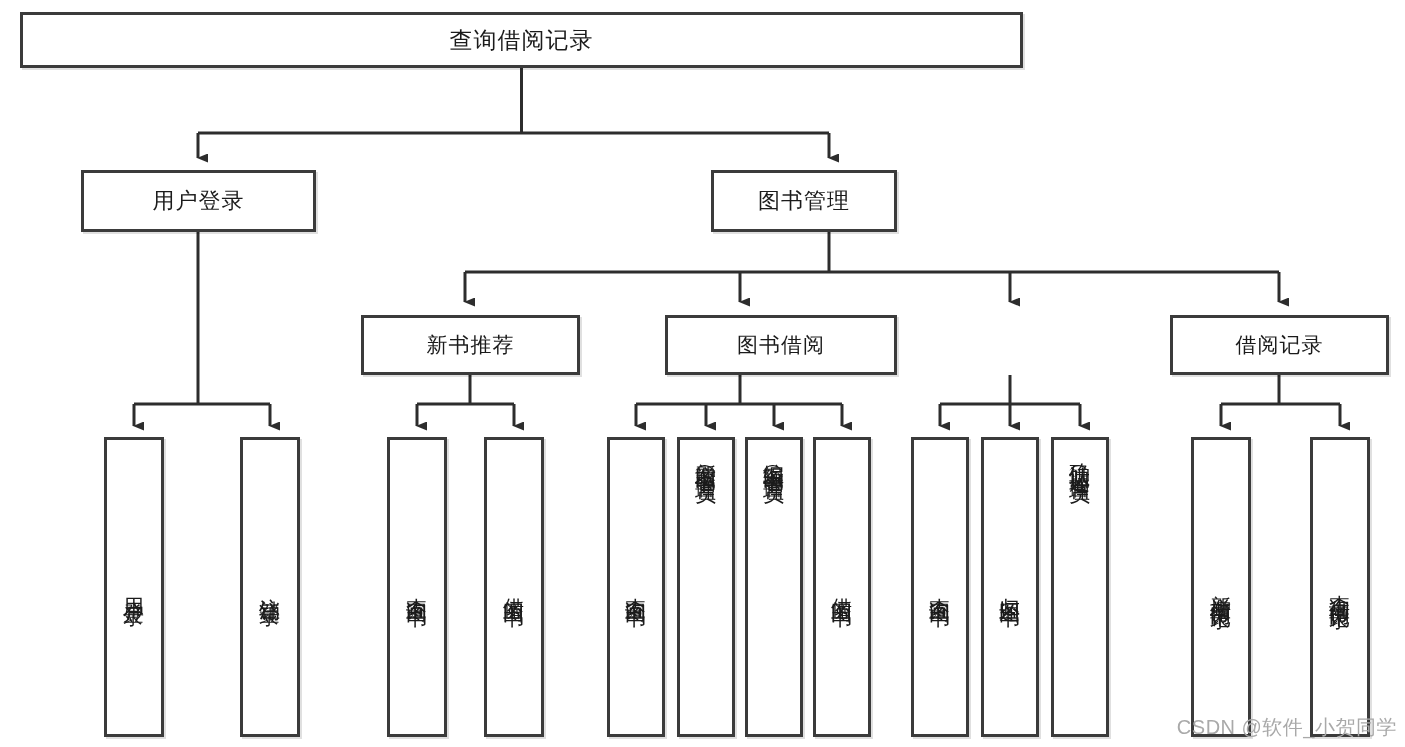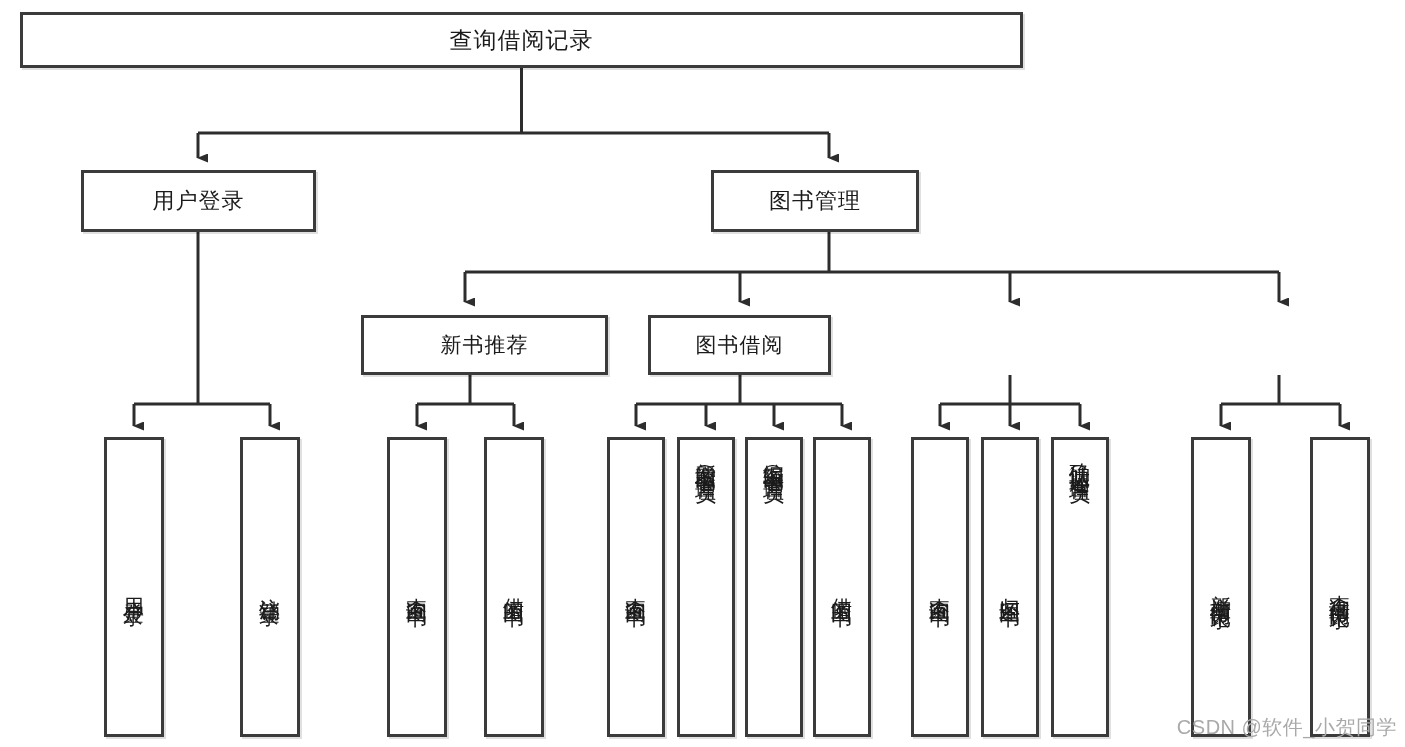--- a/index.html
+++ b/index.html
@@ -130,29 +130,32 @@
     </g>
   </svg>
 
   <div class="node root" style="left:20px; top:12px; width:1003px; height:56px;">
     <span class="htext">查询借阅记录</span>
   </div>
 
   <div class="node lvl1" style="left:81px; top:170px; width:235px; height:62px;">
     <span class="htext">用户登录</span>
   </div>
-  <div class="node lvl1" style="left:711px; top:170px; width:208px; height:62px;">
+  <div class="node lvl1" style="left:711px; top:170px; width:186px; height:62px;">
     <span class="htext">图书管理</span>
   </div>
 
-  <div class="node lvl2" style="left:361px; top:315px; width:247px; height:60px;">
+  <div class="node lvl2" style="left:361px; top:315px; width:219px; height:60px;">
     <span class="htext">新书推荐</span>
   </div>
-  <div class="node lvl2" style="left:648px; top:315px; width:183px; height:60px;justify-content:center;">
+  <div class="node lvl2" style="left:665px; top:315px; width:232px; height:60px;justify-content:center;">
     <span class="htext">图书借阅</span>
+  </div>
+  <div class="node lvl2" style="left:1170px; top:315px; width:219px; height:60px;">
+    <span class="htext">借阅记录</span>
   </div>
 
   <div class="node leaf center-v" style="left:104px; top:437px; width:60px; height:300px;">
     <span class="vtext">用户登录</span>
   </div>
   <div class="node leaf center-v" style="left:240px; top:437px; width:60px; height:300px;">
     <span class="vtext">注销登录</span>
   </div>
 
   <div class="node leaf center-v" style="left:387px; top:437px; width:60px; height:300px;">

